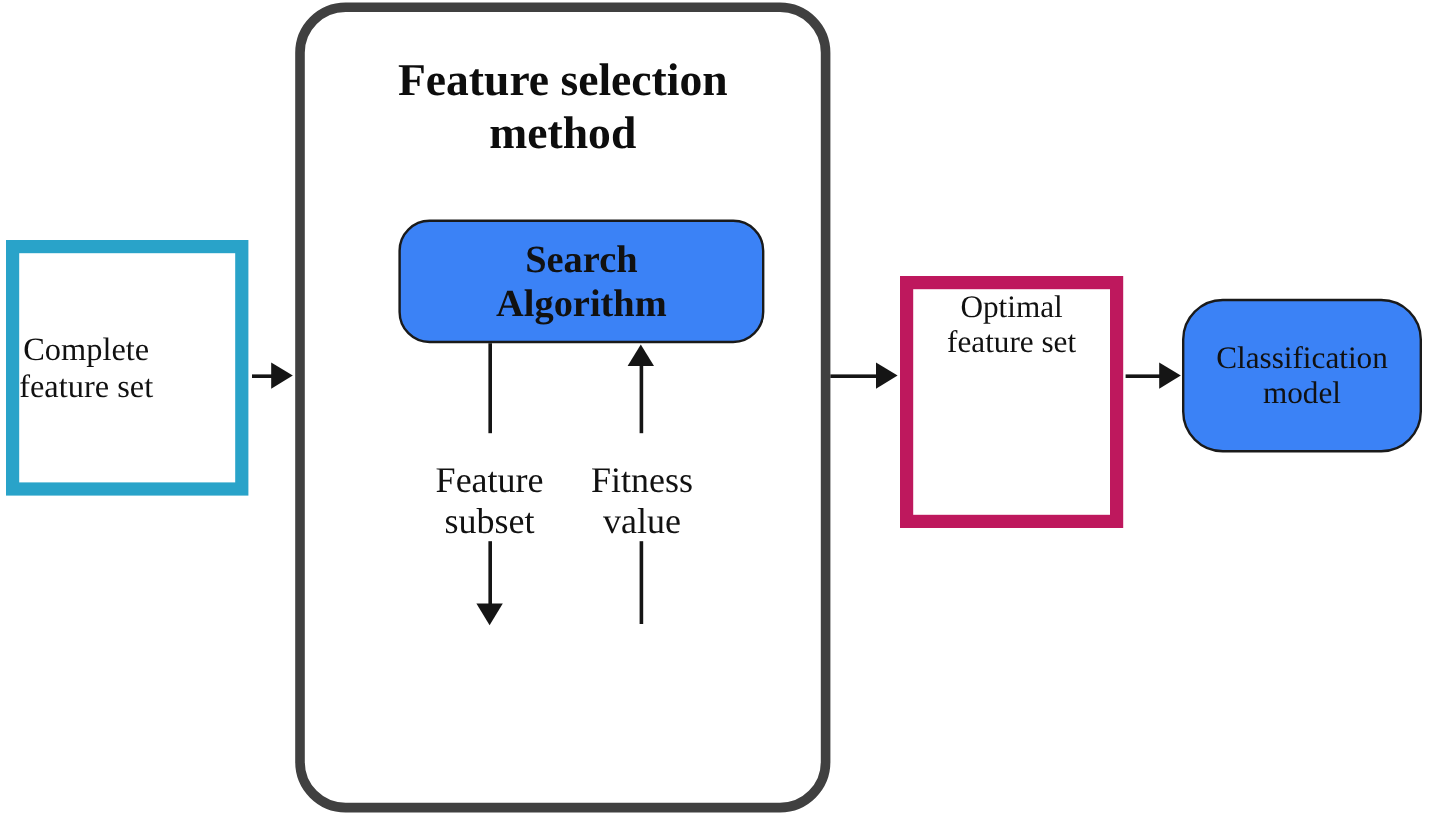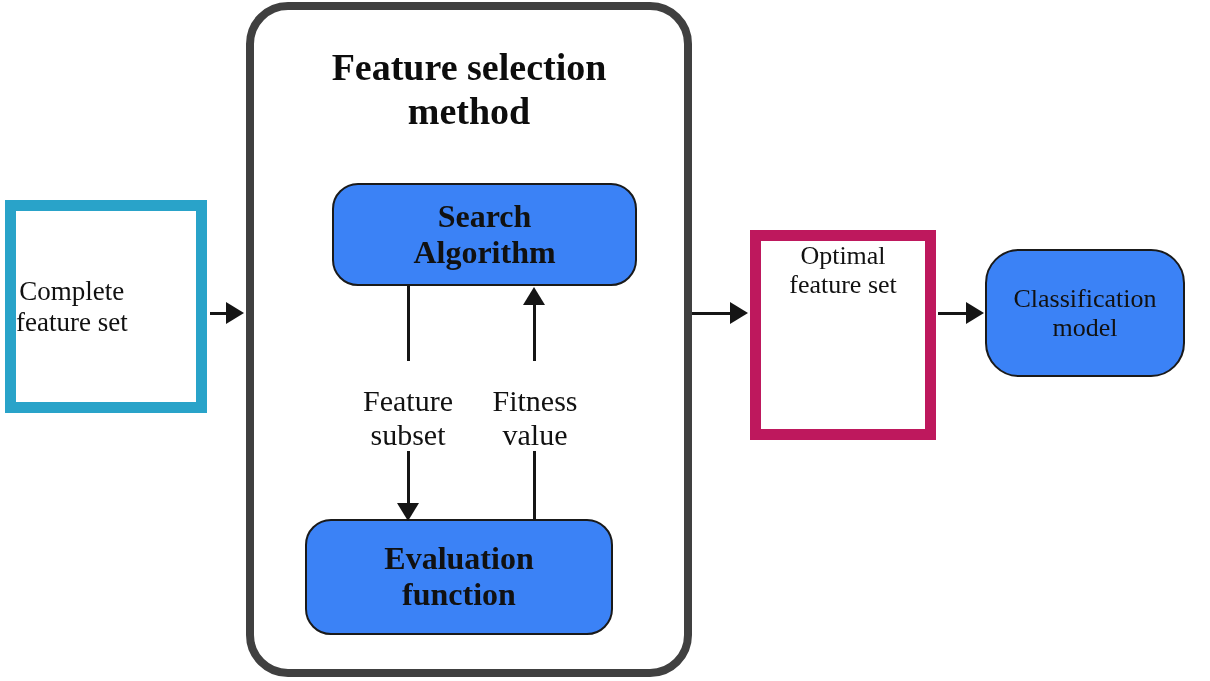--- a/index.html
+++ b/index.html
@@ -223,24 +223,20 @@
   <div class="box-red">
     <div class="fsm-title">Feature selection
 method</div>
   </div>
 
   <div class="round-box box-search">
     <div class="node-label">Search
 Algorithm</div>
   </div>
 
-  <div class="round-box box-eval">
-    <div class="node-label">Evaluation
-function</div>
-  </div>
 
   <div class="v-line conn-subset-upper"></div>
   <div class="mid-label lbl-feature-subset">Feature
 subset</div>
   <div class="v-line conn-subset-lower"></div>
   <div class="arrow-down arr-subset"></div>
 
   <div class="v-line conn-fitness-lower"></div>
   <div class="mid-label lbl-fitness-value">Fitness
 value</div>

